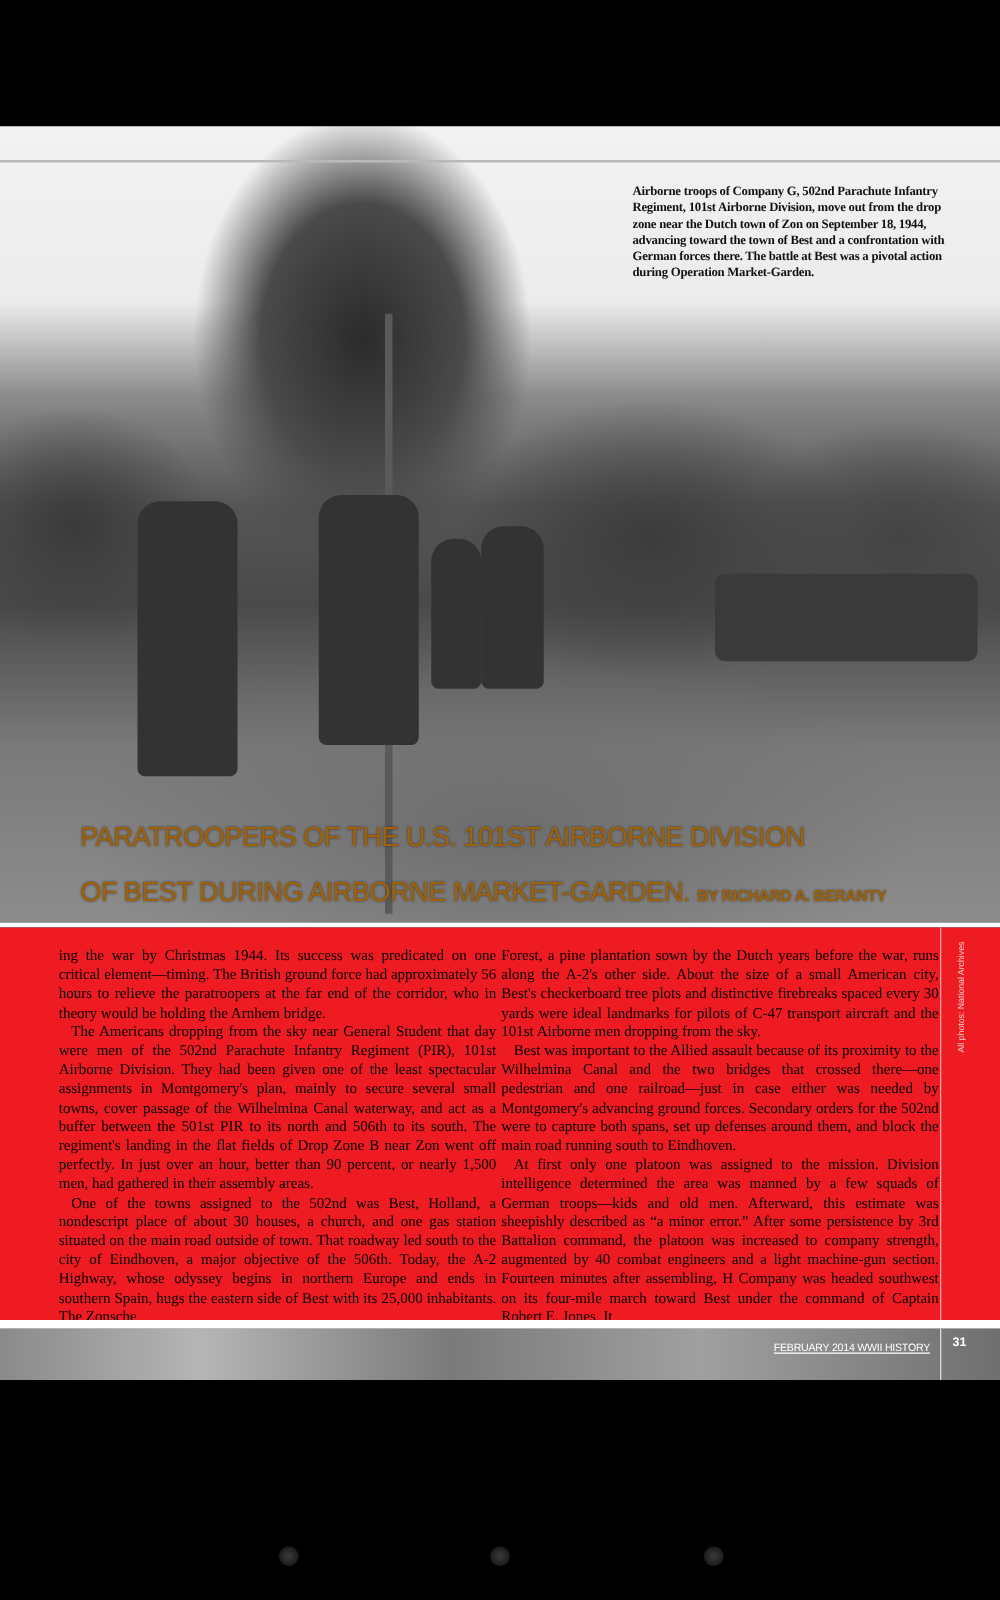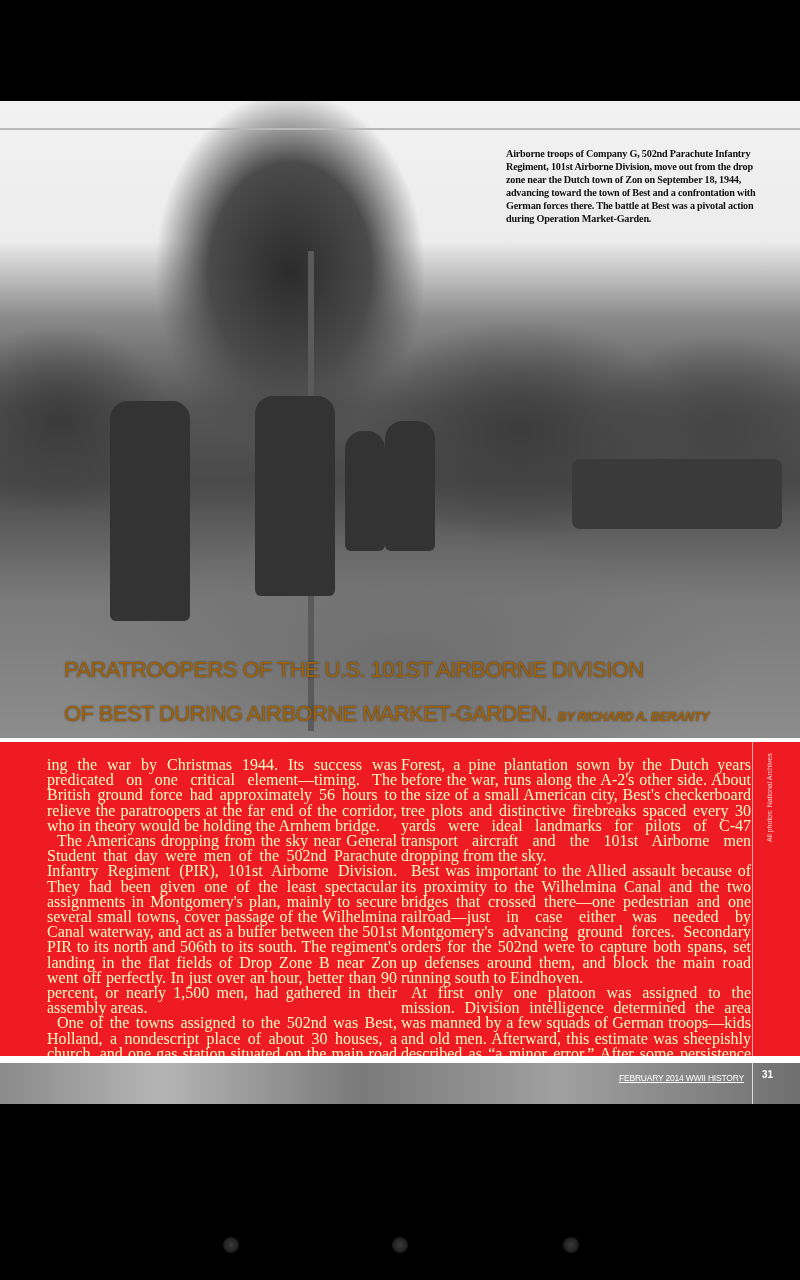--- a/index.html
+++ b/index.html
@@ -16,24 +16,24 @@
   }
   .photo .rule { position:absolute; left:0; top:27px; width:800px; height:2px; background:#b9b9b9; }
   .photo .tree-trunk { position:absolute; left:308px; top:150px; width:6px; height:480px; background:#5a5a5a; }
   .photo .soldier { position:absolute; background:#333; border-radius:18px 18px 6px 6px; }
   .photo .jeep { position:absolute; left:572px; top:358px; width:210px; height:70px; background:#3a3a3a; border-radius:8px; }
   .caption { position:absolute; left:506px; top:147px; width:262px; margin:0;
     font-family:Liberation Serif, serif; font-weight:bold; font-size:10.2px; line-height:13.1px; color:#111; letter-spacing:-0.2px; }
   .headline { position:absolute; left:47px; top:642px; width:720px; margin:17px;
     font-family:"Liberation Sans", sans-serif; font-size:22px; line-height:22px; color:#a16207; letter-spacing:-0.6px;
     text-shadow:0 0 2px #333; font-weight:normal; }
-  .byline { font-weight:bold; font-size:12.5px; letter-spacing:-0.3px; margin-left:6px;font-style:italic; }
+  .byline { font-weight:bold; font-size:12.5px; letter-spacing:-0.3px; margin-left:6px; }
   .white-sep { position:absolute; left:0; top:738px; width:800px; height:4px; background:#fff; }
   .red-body { position:absolute; left:0; top:742px; width:800px; height:314px; background:#ef1b23; }
-  .col { position:absolute; top:15px; width:350px; color:#fef9c3; font-size:16px; line-height:15.2px; text-align:justify; }
+  .col { position:absolute; top:15px; width:350px; color:#000000; font-size:12px; line-height:15.2px; text-align:justify; }
   .col p { margin:0; text-indent:0; }
   .col p.indent { text-indent:10px; }
   .col-left { left:47px; }
   .col-right { left:401px; }
   .vrule { position:absolute; left:752px; top:0; width:1px; height:314px; background:#f7a7aa; }
   .credit { position:absolute; left:766px; top:100px; transform:rotate(-90deg); transform-origin:left top;
     font-family:"Liberation Sans", sans-serif; font-size:7px; color:#fbd1d2; white-space:nowrap; }
   .white-sep2 { position:absolute; left:0; top:1056px; width:800px; height:7px; background:#fff; }
   .footer-strip { position:absolute; left:0; top:1063px; width:800px; height:41px;
     background: linear-gradient(90deg, #8a8a8a 0%, #b5b5b5 20%, #7a7a7a 45%, #a0a0a0 70%, #6f6f6f 100%); }

